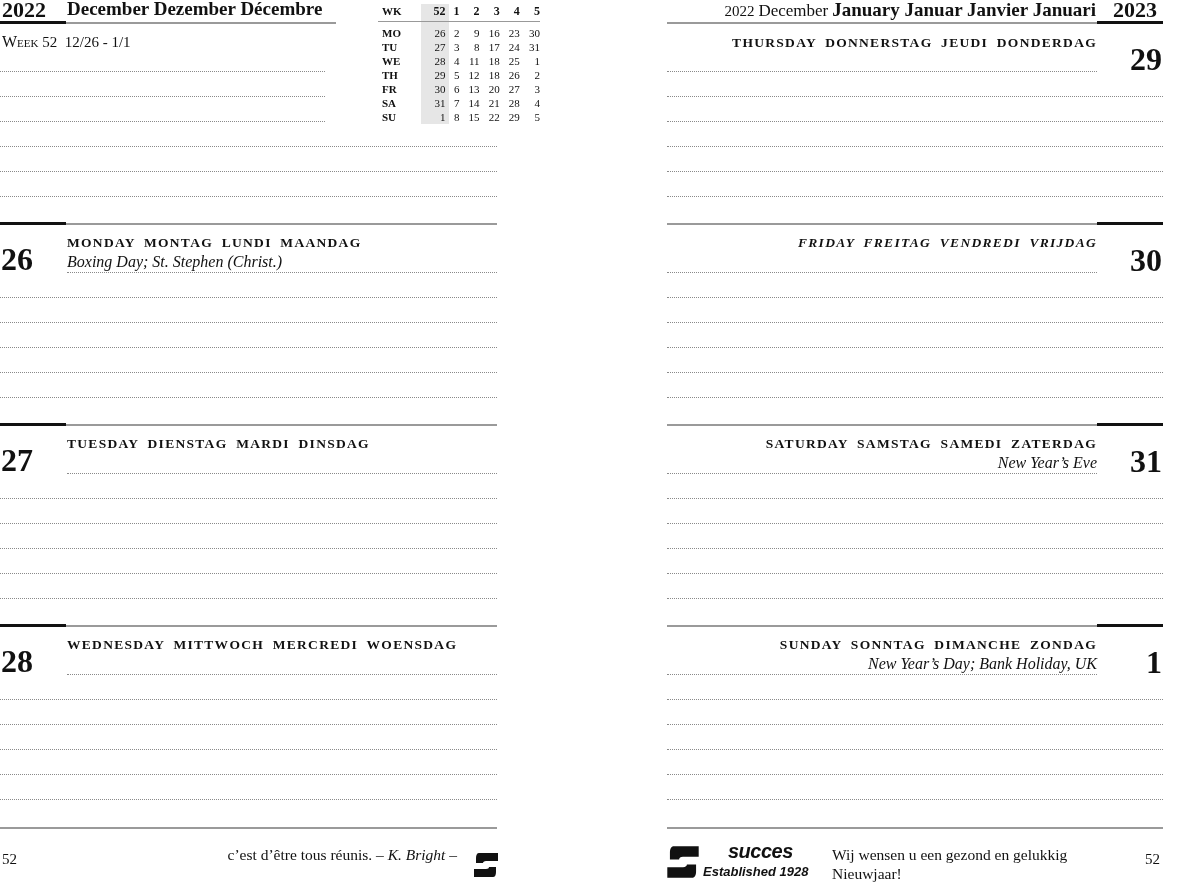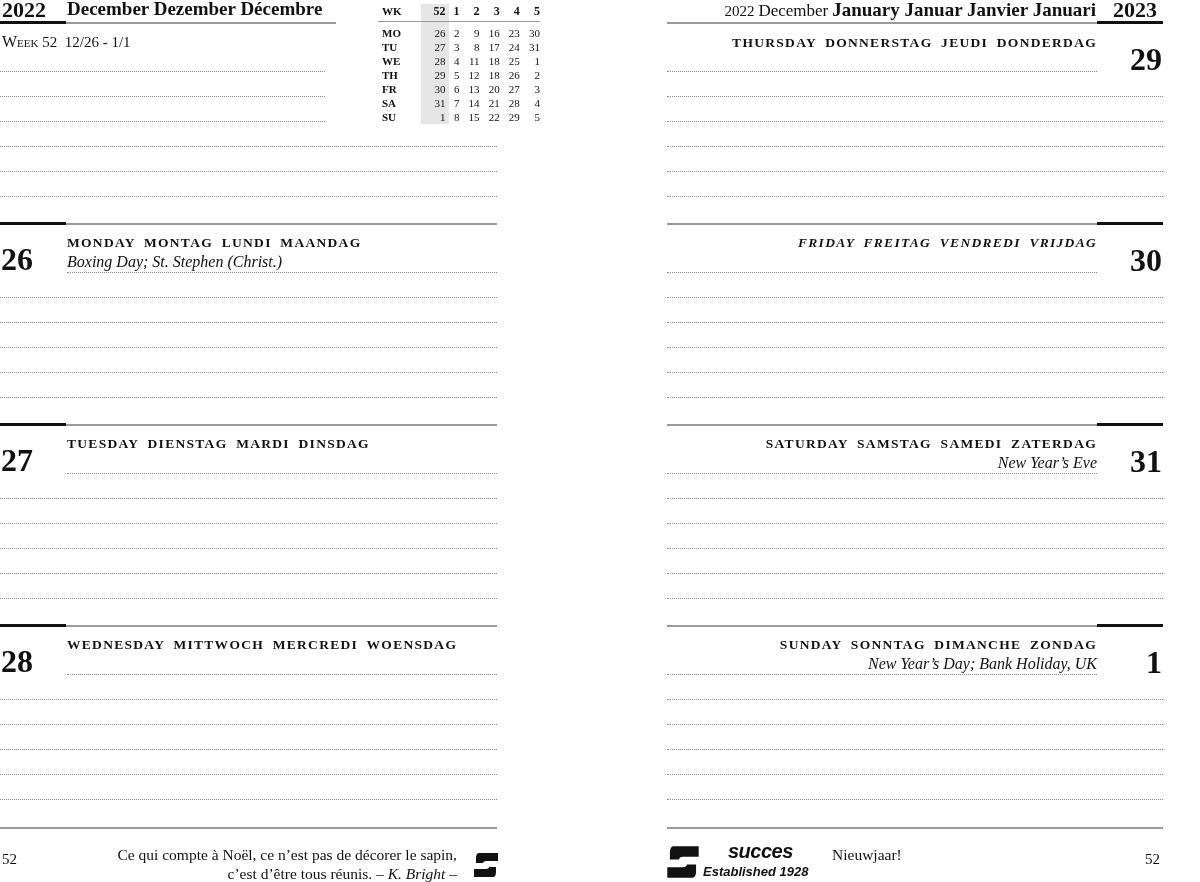--- a/index.html
+++ b/index.html
@@ -168,21 +168,20 @@
     <div class="dots" style="left:0;top:699px;width:497px;"></div>
     <div class="dots" style="left:0;top:724px;width:497px;"></div>
     <div class="dots" style="left:0;top:749px;width:497px;"></div>
     <div class="dots" style="left:0;top:774px;width:497px;"></div>
     <div class="dots" style="left:0;top:799px;width:497px;"></div>
   </div>
 
   <div class="hline" style="left:0;top:827px;width:497px;"></div>
   <div class="abs page-num" style="left:2px;top:851px;">52</div>
   <div class="abs quote" style="right:743px;top:845px;">
-    <div>Ce qui compte à Noël, ce n’est pas de décorer le sapin,</div>
     <div><span>c’est d’être tous réunis. –</span> <i>K. Bright</i><span> –</span></div>
   </div>
   <div class="abs" style="left:473px;top:852px;width:26px;height:26px;">
     <svg width="26" height="26" viewBox="0 0 26 26">
       <path d="M6 1 H25 V9 H13 C11 9 10 10 10 11 V11 H3 V6 C3 3 4 1 6 1 Z" fill="#111"></path>
       <path d="M20 25 H1 V17 H13 C15 17 16 16 16 15 V15 H23 V20 C23 23 22 25 20 25 Z" fill="#111"></path>
     </svg>
   </div>
 </div>
 
@@ -252,16 +251,17 @@
   <div class="hline" style="left:667px;top:827px;width:496px;"></div>
   <div class="abs" style="left:666px;top:845px;width:34px;height:34px;">
     <svg width="34" height="34" viewBox="0 0 26 26">
       <path d="M6 1 H25 V9 H13 C11 9 10 10 10 11 V11 H3 V6 C3 3 4 1 6 1 Z" fill="#111"></path>
       <path d="M20 25 H1 V17 H13 C15 17 16 16 16 15 V15 H23 V20 C23 23 22 25 20 25 Z" fill="#111"></path>
     </svg>
   </div>
   <div class="abs logo-text" style="left:728px;top:836px;font-size:20px;line-height:30px;letter-spacing:-0.5px;">succes</div>
   <div class="abs logo-text" style="left:703px;top:865px;font-size:13px;line-height:14px;">Established 1928</div>
   <div class="abs greeting" style="left:832px;top:845px;">
+    <div>Wij wensen u een gezond en gelukkig</div>
     <div>Nieuwjaar!</div>
   </div>
   <div class="abs page-num" style="left:1145px;top:851px;">52</div>
 </div>
 
 </body></html>

